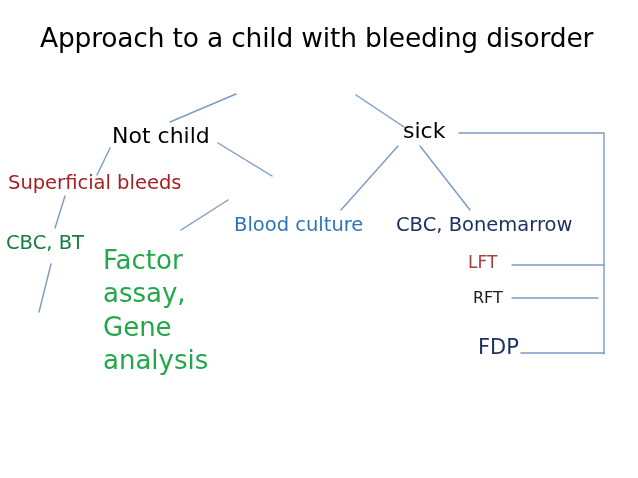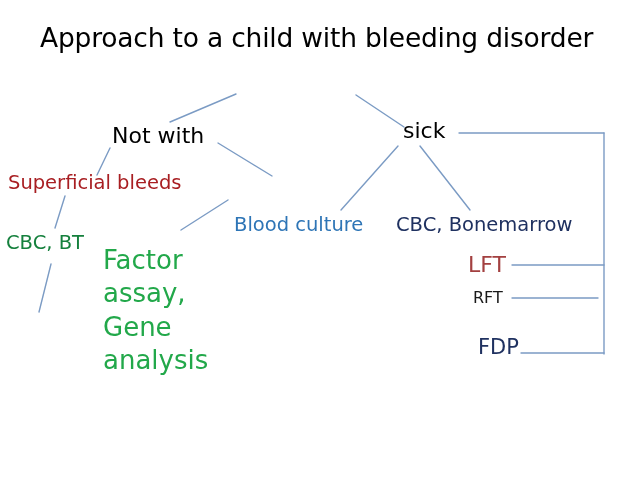--- a/index.html
+++ b/index.html
@@ -92,21 +92,21 @@
     width: 130px;
     white-space: normal;
   }
   .n-bonemarrow {
     left: 8px; top: 315px;
     font-size: 20px;
     color: #A81E22;
   }
   .n-lft {
     left: 468px; top: 253px;
-    font-size: 22px;
+    font-size: 17px;
     color: #A34040;
     text-align: right;
   }
   .n-rft {
     left: 473px; top: 289px;
     font-size: 16px;
     color: #1A1A1A;
   }
   .n-fdp {
     left: 478px; top: 336px;
@@ -133,21 +133,21 @@
       <path d="M 459,133 L 604,133"></path>
       <path d="M 604,133 L 604,354"></path>
       <path d="M 512,265 L 604,265"></path>
       <path d="M 512,298 L 598,298"></path>
       <path d="M 521,353 L 604,353"></path>
     </g>
   </svg>
 
   <div class="title">Approach to a child with bleeding disorder</div>
 
-  <div class="node n-notsick">Not with</div>
+  <div class="node n-notsick">Not child</div>
   <div class="node n-sick">sick</div>
   <div class="node n-superficial">Superficial bleeds</div>
   <div class="node n-cbcbt">CBC, BT</div>
   <div class="node n-bloodculture">Blood culture</div>
   <div class="node n-cbcbone">CBC, Bonemarrow</div>
   <div class="node n-factor">Factor assay, Gene analysis</div>
   <div class="node n-lft">LFT</div>
   <div class="node n-rft">RFT</div>
   <div class="node n-fdp">FDP</div>
 

